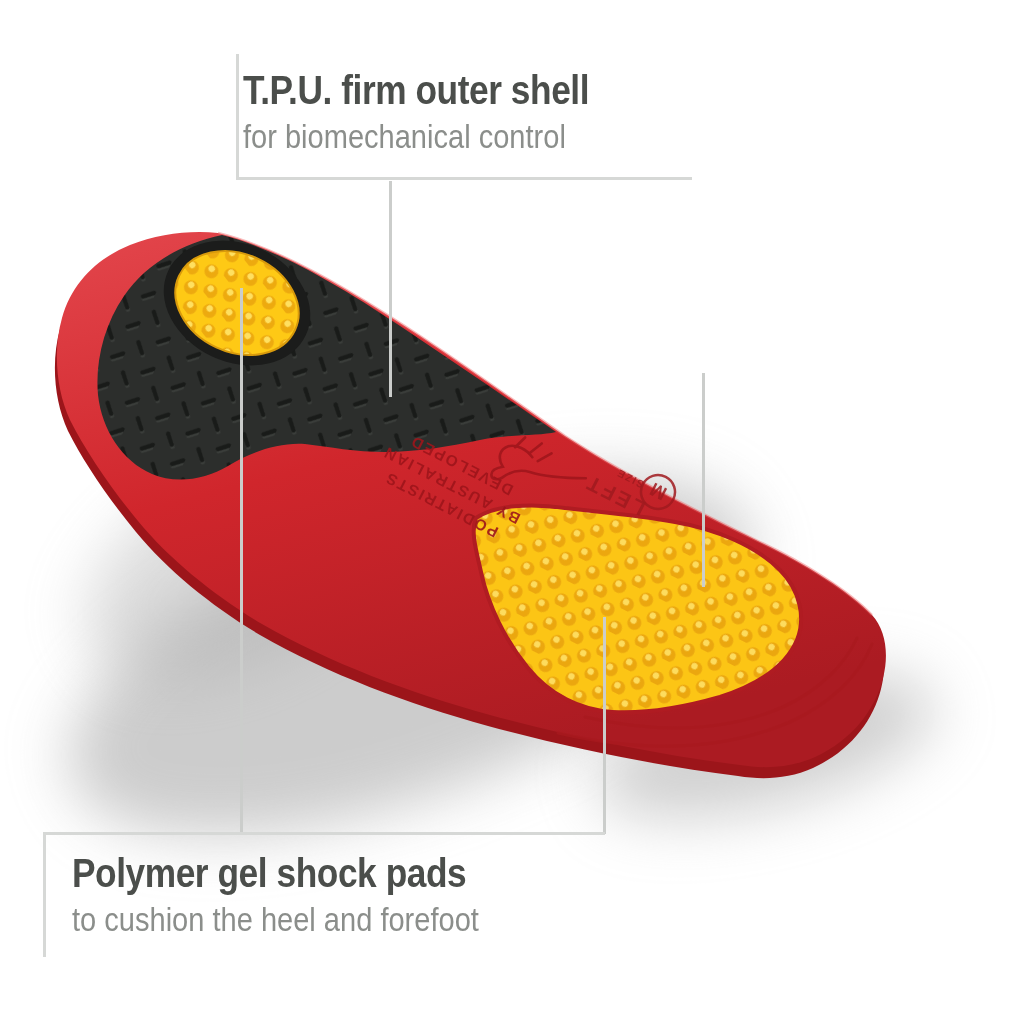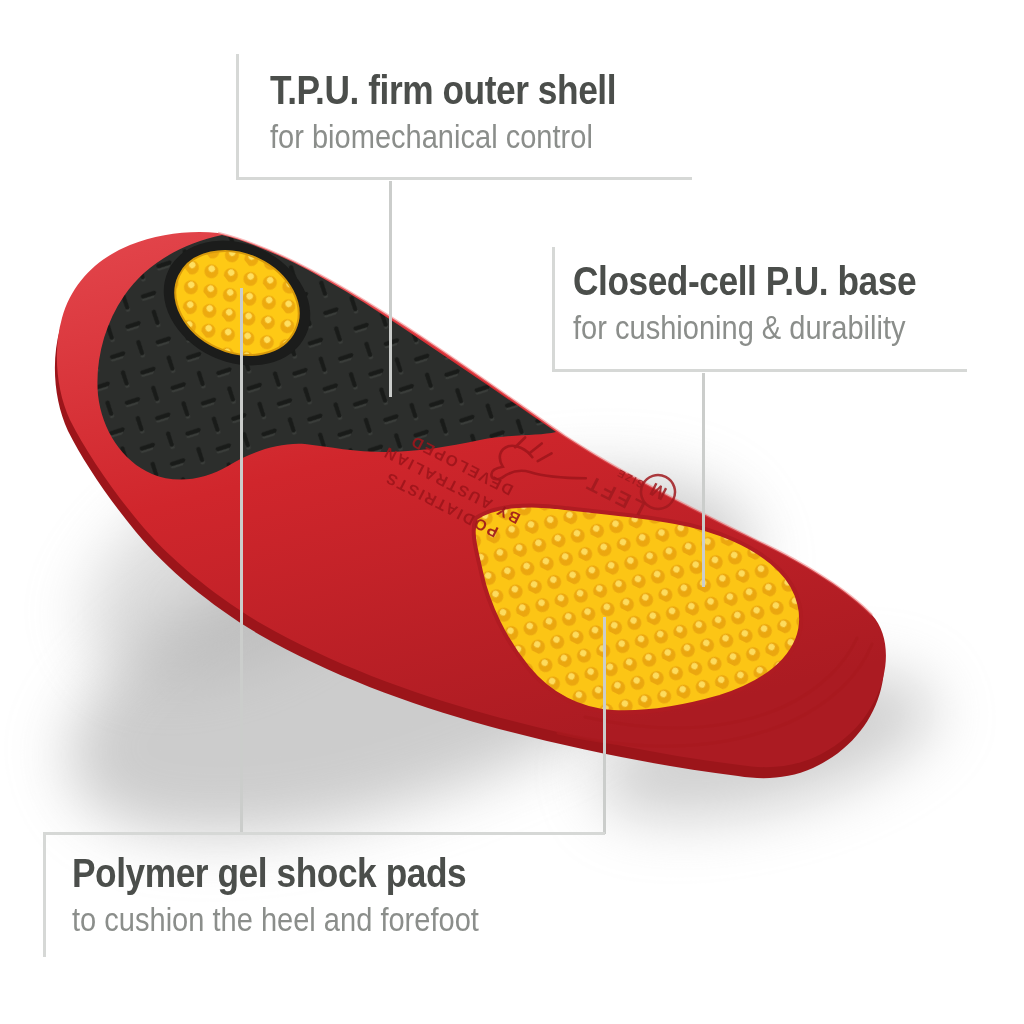--- a/index.html
+++ b/index.html
@@ -15,21 +15,21 @@
   .co-title{
     font-size:41px;font-weight:bold;color:var(--title_color);line-height:1.08;
     letter-spacing:-0.5px;transform:scaleX(0.86);transform-origin:left top;white-space:nowrap;
   }
   .co-sub{
     font-size:33px;color:var(--subtitle_color);line-height:1.1;margin-top:7px;
     transform:scaleX(0.88);transform-origin:left top;white-space:nowrap;
   }
   .callout-tpu{left:236px;top:54px;width:456px;height:126px;
     border-left:3px solid var(--border_color);border-bottom:3px solid var(--border_color);
-    padding:14px 0 0 31px;}
+    padding:14px 0 0 4px;}
   .callout-pu{left:552px;top:247px;width:415px;height:125px;
     border-left:3px solid var(--border_color);border-bottom:3px solid var(--border_color);
     padding:12px 0 0 18px;}
   .callout-gel{left:43px;top:832px;width:562px;height:125px;
     border-left:3px solid var(--border_color);border-top:3px solid var(--border_color);
     padding:16px 0 0 26px;}
   .line-tpu{left:389px;top:181px;height:216px;}
   .line-pu{left:702px;top:373px;height:214px;}
   .line-heel{left:240px;top:288px;height:546px;}
   .line-fore{left:603px;top:617px;height:217px;}
@@ -141,23 +141,19 @@
   <div class="leader line-tpu"></div>
   <div class="leader line-pu"></div>
   <div class="leader line-heel"></div>
   <div class="leader line-fore"></div>
 
   <div class="callout callout-tpu">
     <div class="co-title">T.P.U. firm outer shell</div>
     <div class="co-sub">for biomechanical control</div>
   </div>
 
-  <div class="callout callout-pu">
-    <div class="co-title">Closed-cell P.U. base</div>
-    <div class="co-sub">for cushioning &amp; durability</div>
-  </div>
 
   <div class="callout callout-gel">
     <div class="co-title">Polymer gel shock pads</div>
     <div class="co-sub">to cushion the heel and forefoot</div>
   </div>
 
 </div>
 
 </body></html>

